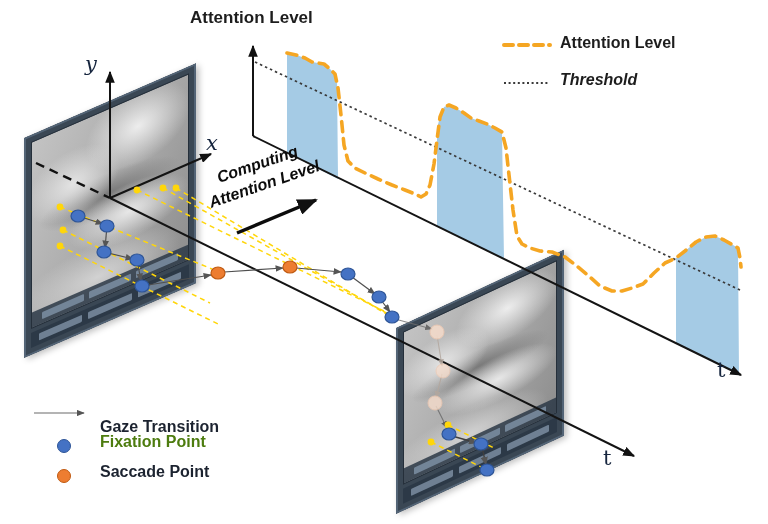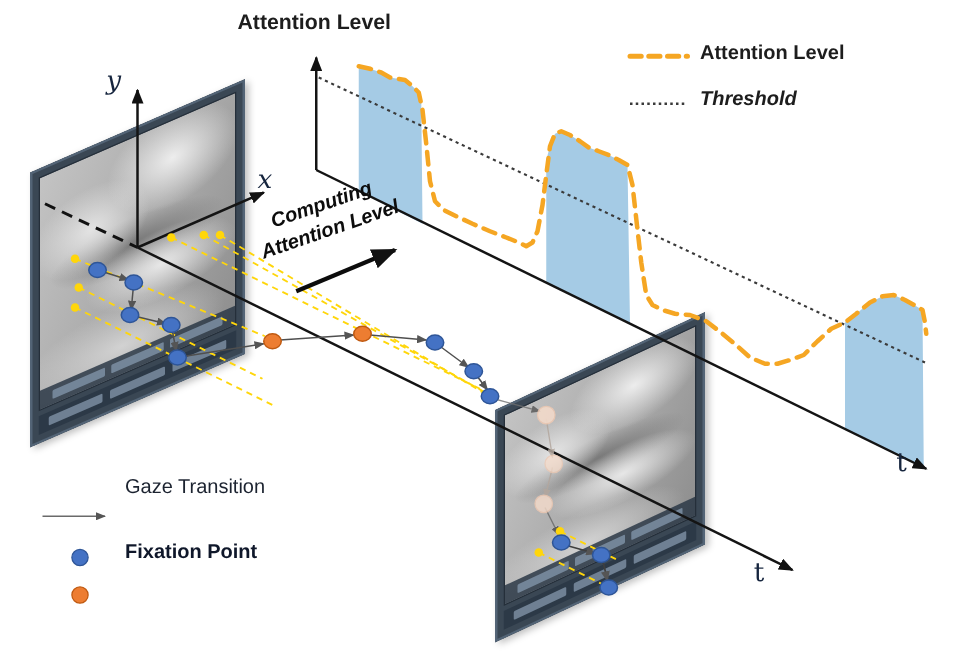--- a/index.html
+++ b/index.html
@@ -33,22 +33,22 @@
   #axis-title{left:190px;top:8px;font-size:17px;font-weight:600;}
   #legend-attn-label{left:560px;top:34px;font-size:16px;font-weight:600;}
   #legend-thresh-label{left:560px;top:71px;font-size:16px;font-weight:600;font-style:italic;}
   .serif{font-family:"DejaVu Serif",serif;color:#16253e;font-size:21px;}
   #y-axis-label{left:85px;top:52px;font-style:italic;}
   #x-axis-label{left:206px;top:131px;font-style:italic;}
   #t-plot-label{left:717px;top:358px;}
   #t-scene-label{left:603px;top:446px;}
   #computing-label{left:176px;top:154px;width:170px;text-align:center;transform:rotate(-19deg);
     font-size:16px;font-weight:700;font-style:italic;color:#0c0c0c;line-height:1.3;}
-  #legend-gaze-label{left:100px;top:381px;font-size:16px;font-weight:400;color:#1c2330;}
-  #legend-fixation-label{left:100px;top:433px;font-size:16px;font-weight:600;color:#0f172a;}
+  #legend-gaze-label{left:100px;top:418px;font-size:16px;font-weight:700;color:#1c2330;}
+  #legend-fixation-label{left:100px;top:433px;font-size:16px;font-weight:600;color:#4d7c0f;}
   #legend-saccade-label{left:100px;top:463px;font-size:16px;font-weight:600;color:#1c2330;}
 </style>
 </head>
 <body>
 
 <div id="stage">
 
   <div class="monitor" id="monitor-left">
     <div class="m-body">
       <div class="m-screen">
@@ -169,13 +169,14 @@
   <div class="lbl serif" id="y-axis-label">y</div>
   <div class="lbl serif" id="x-axis-label">x</div>
   <div class="lbl serif" id="t-plot-label">t</div>
   <div class="lbl serif" id="t-scene-label">t</div>
   <div class="lbl" id="computing-label">
     <div>Computing</div>
     <div>Attention Level</div>
   </div>
   <div class="lbl" id="legend-gaze-label">Gaze Transition</div>
   <div class="lbl" id="legend-fixation-label">Fixation Point</div>
+  <div class="lbl" id="legend-saccade-label">Saccade Point</div>
 </div>
 
 </body></html>

